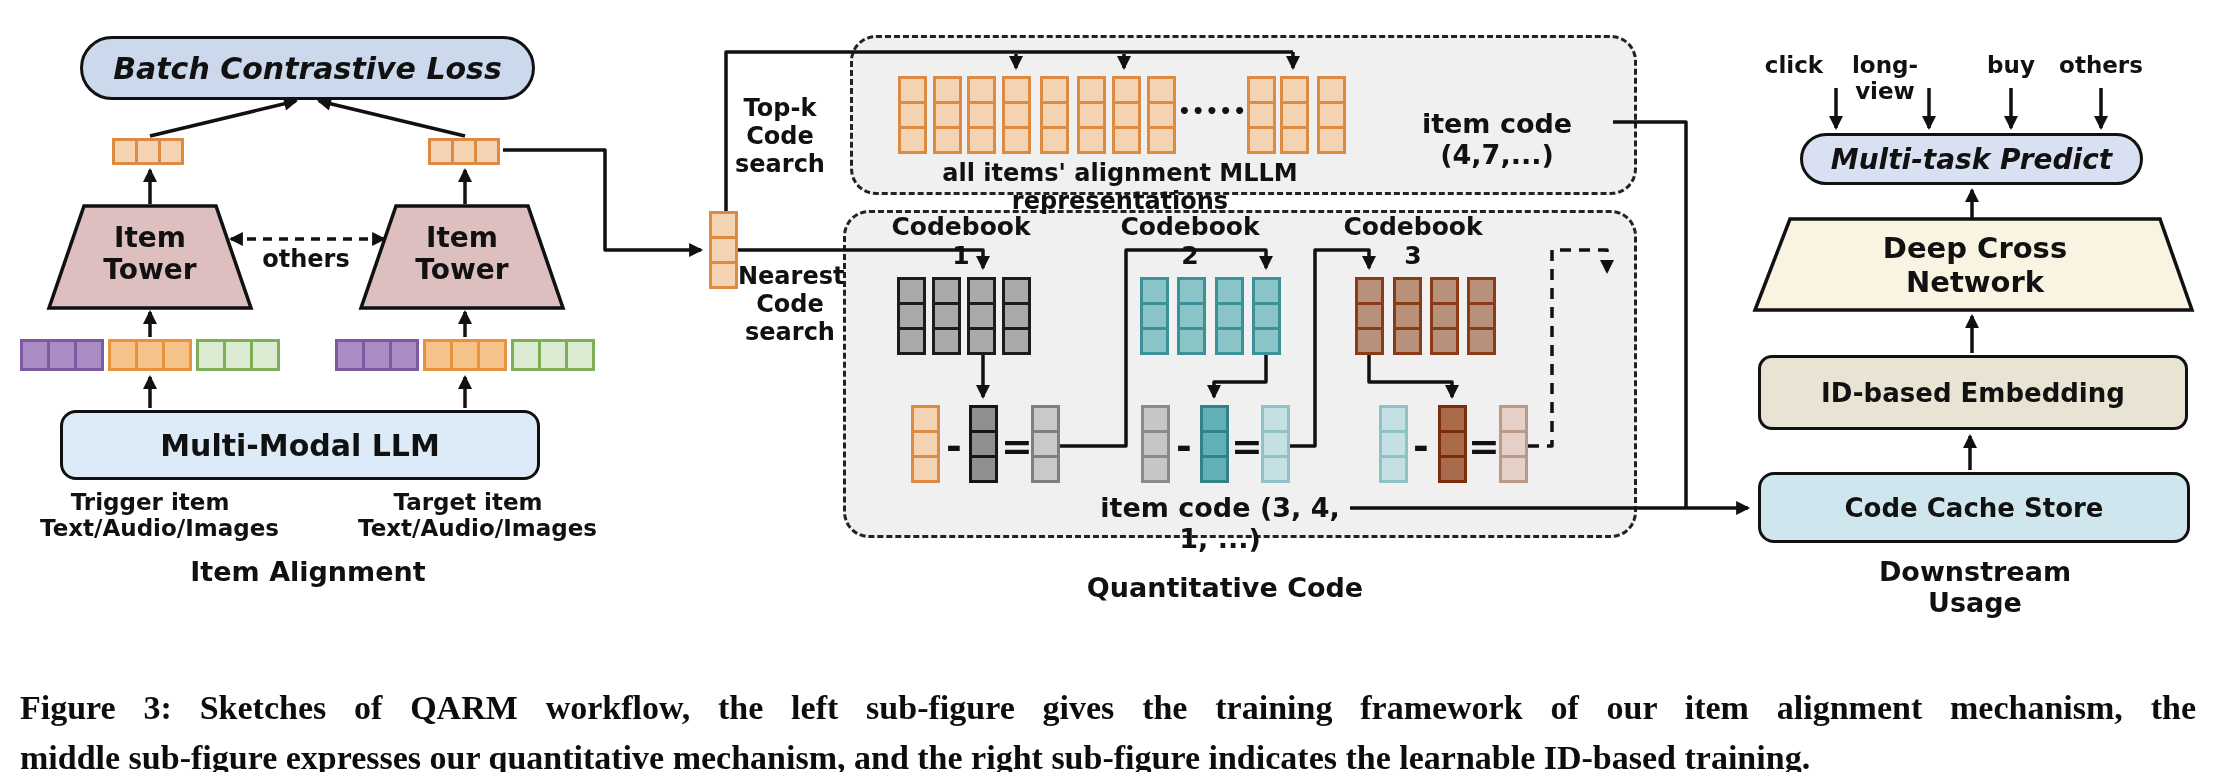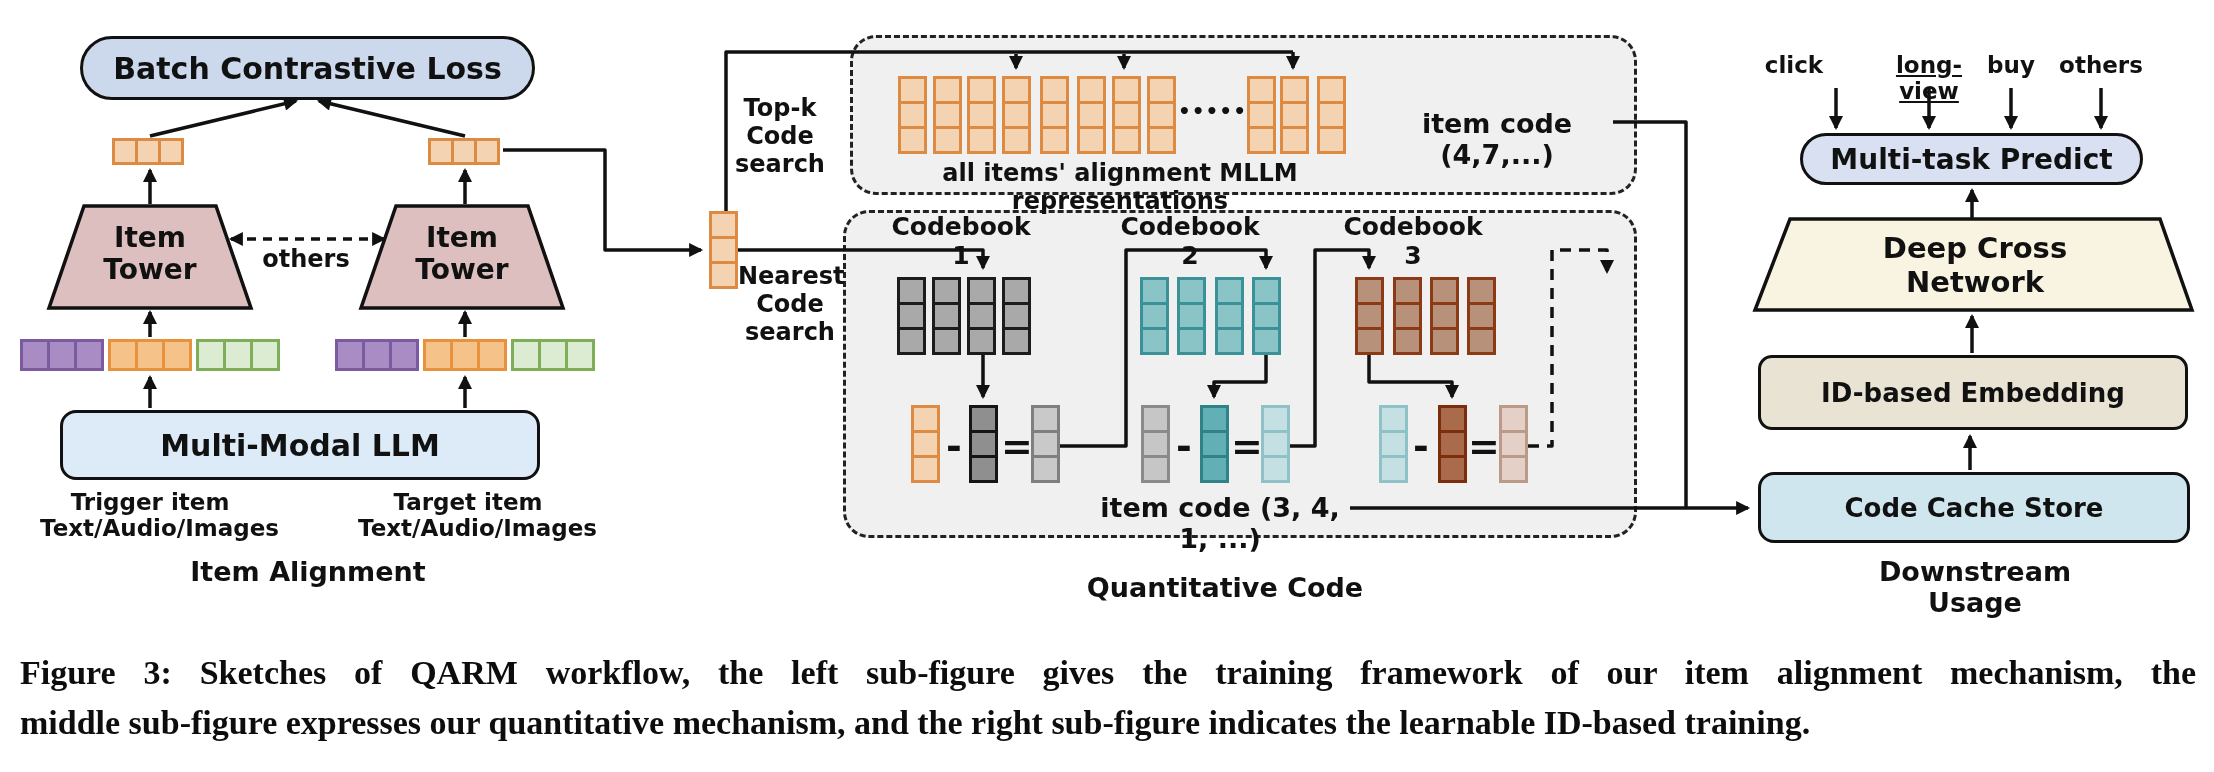--- a/index.html
+++ b/index.html
@@ -6,21 +6,21 @@
   #canvas{position:relative;width:2214px;height:772px;background:#ffffff;overflow:hidden;
           font-family:"DejaVu Sans",sans-serif;color:#111;}
   .txt{position:absolute;font-weight:bold;color:#111;text-align:center;line-height:1.15;}
   svg.wires{position:absolute;left:0;top:0;z-index:2;} .layer2{z-index:3;}
 
   
   .dashbox{position:absolute;background:#f0f0f0;border:3.5px dashed #222;border-radius:26px;z-index:1;box-sizing:border-box;}
 
   
   .pill{position:absolute;border:3.5px solid #111;border-radius:40px;display:flex;align-items:center;justify-content:center;
-        font-weight:bold;z-index:3;box-sizing:border-box;}
+        font-weight:bold;z-index:3;box-sizing:border-box;font-style:italic;}
   .rbox{position:absolute;border:3.5px solid #111;border-radius:16px;display:flex;align-items:center;justify-content:center;
         font-weight:bold;z-index:3;box-sizing:border-box;}
 
   
   .vcol{position:absolute;width:29px;z-index:3;}
   .vcol .cell{height:28px;border:3px solid;margin-top:-3px;box-sizing:border-box;}
   .vcol .cell:first-child{margin-top:0;}
 
   
   .hgrp{position:absolute;display:flex;z-index:3;}
@@ -43,21 +43,21 @@
   .c-teal2  .cell{background:#62afb5;border-color:#2f8288;}
   .c-lteal  .cell{background:#c5e0e3;border-color:#8fc2c7;}
   .c-brown2 .cell{background:#a96b4b;border-color:#7c2d0c;}
   .c-pbrown .cell{background:#e4d0c6;border-color:#bc9a88;}
 
   .op{position:absolute;font-weight:bold;font-size:38px;z-index:3;width:24px;text-align:center;}
 
   .caption{position:absolute;left:20px;top:648px;width:2176px;z-index:3;
            font-family:"Liberation Serif","DejaVu Serif",serif;font-weight:bold;font-size:34px;
            line-height:50px;color:#0d0d0d;}
-  .caption .l1{text-align:justify;text-align-last:justify;}
+  .caption .l1{text-align:justify;text-align-last:justify;margin-top:35px;}
 </style>
 </head>
 <body>
 
 <div id="canvas">
 
   <div class="dashbox" style="left:850px;top:35px;width:787px;height:160px;"></div>
   <div class="dashbox" style="left:843px;top:210px;width:794px;height:328px;"></div>
 
   <svg class="wires" width="2214" height="772" viewBox="0 0 2214 772">
@@ -375,21 +375,21 @@
   <div class="vcol c-pbrown" style="left:1499px;top:405px;">
       <div class="cell"></div>
       <div class="cell"></div>
       <div class="cell"></div>
     </div>
 
   <div class="txt layer2" style="left:1095px;top:492px;width:250px;font-size:27px;">item code (3, 4, 1, ...)</div>
   <div class="txt layer2" style="left:1085px;top:572px;width:280px;font-size:27px;">Quantitative Code</div>
 
   <div class="txt layer2" style="left:1752px;top:52px;width:84px;font-size:23px;font-weight:600;">click</div>
-  <div class="txt layer2" style="left:1869px;top:52px;width:120px;font-size:23px;font-weight:600;text-decoration:underline;">long-view</div>
+  <div class="txt layer2" style="left:1825px;top:52px;width:120px;font-size:23px;font-weight:600;">long-view</div>
   <div class="txt layer2" style="left:1974px;top:52px;width:74px;font-size:23px;font-weight:600;">buy</div>
   <div class="txt layer2" style="left:2058px;top:52px;width:86px;font-size:23px;font-weight:600;">others</div>
 
   <div class="pill" style="left:1800px;top:133px;width:343px;height:52px;background:#d8e0f2;font-size:28px;">
     <span>Multi-task Predict</span>
   </div>
 
   <div class="txt layer2" style="left:1855px;top:231px;width:240px;font-size:29px;line-height:34px;">
     <div>Deep Cross</div>
     <div>Network</div>

